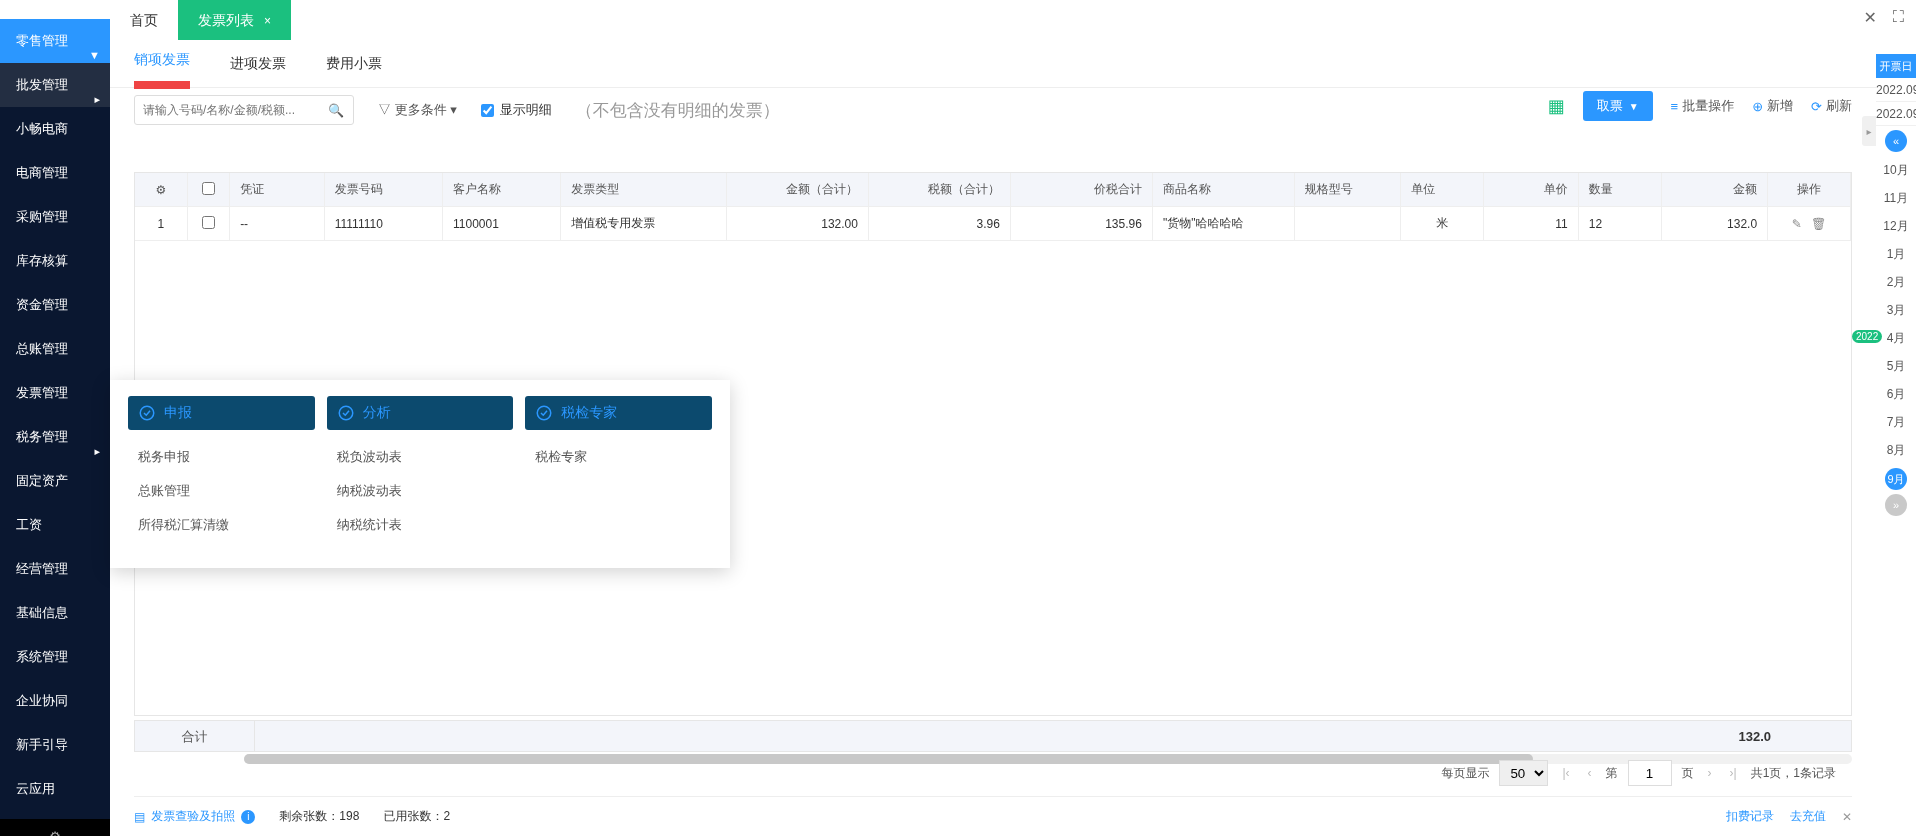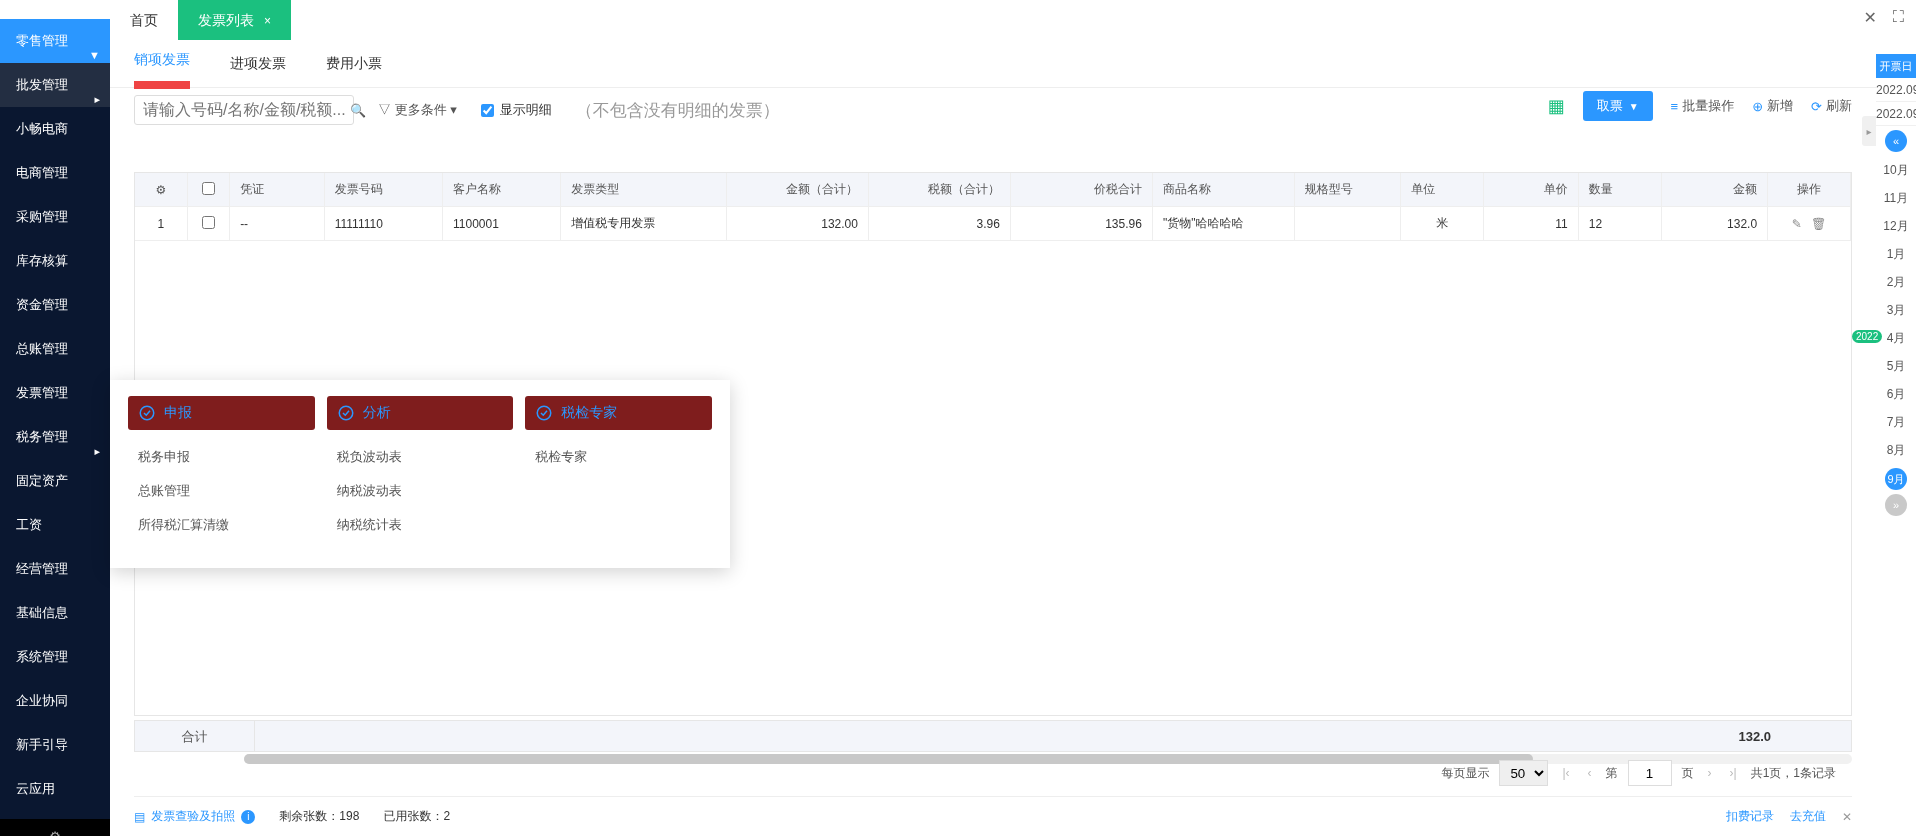--- a/index.html
+++ b/index.html
@@ -22,21 +22,21 @@
 .subtab { margin-right:40px; font-size:14px; color:#333; padding:12px 0; cursor:pointer; }
 .subtab.active { color:#2b97ff; border-bottom:8px solid #ef4444; }
 .toolbar-right { position:absolute; right:24px; top:48px; display:flex; align-items:center; gap:18px; height:36px; }
 .qr-icon { color:#1bc07f; font-size:18px; cursor:pointer; }
 .btn-primary { background:#2b97ff; color:#fff; padding:6px 14px; border-radius:3px; cursor:pointer; display:inline-flex; align-items:center; }
 .btn-primary .arrow-down { margin-left:6px; font-size:10px; }
 .link-action { color:#555; cursor:pointer; display:inline-flex; align-items:center; gap:4px; }
 .link-action .ic { color:#2b97ff; }
 .filter-row { height:44px; display:flex; align-items:center; padding-left:24px; gap:24px; }
 .search-box { width:220px; height:30px; border:1px solid #ddd; border-radius:3px; display:flex; align-items:center; padding:0 8px; color:#bbb; }
-.search-box input { border:none; outline:none; flex:1; font-size:16px; color:#333; }
+.search-box input { border:none; outline:none; flex:1; font-size:12px; color:#333; }
 .search-box .mag { color:#2b97ff; cursor:pointer; }
 .more-cond { color:#555; cursor:pointer; }
 .chk-wrap { display:flex; align-items:center; gap:6px;justify-content:flex-end; }
 .chk-wrap input { accent-color:#2b97ff; }
 .hint { color:#999; font-size:17px; }
 .table-wrap { position:absolute; left:24px; right:24px; top:132px; bottom:120px; border:1px solid #e6e6e6; overflow:hidden; }
 table.grid { width:100%; border-collapse:collapse; table-layout:fixed; }
 table.grid th, table.grid td { border-right:1px solid #eee; border-bottom:1px solid #eee; padding:8px 10px; font-size:12px; text-align:left; white-space:nowrap; overflow:hidden; text-overflow:ellipsis; }
 table.grid th { background:#f3f5fa; font-weight:normal; color:#555; }
 table.grid td.num, table.grid th.num { text-align:right; }
@@ -53,21 +53,21 @@
 .pager input { width:44px; text-align:center; }
 .pager .nav-btn { color:#bbb; cursor:pointer; padding:0 4px; }
 .status-bar { position:absolute; left:24px; right:24px; bottom:0; height:40px; border-top:1px solid #eee; display:flex; align-items:center; gap:24px; font-size:12px; }
 .status-bar .title { color:#2b97ff; display:inline-flex; align-items:center; gap:6px; }
 .status-bar .info-dot { display:inline-block; width:14px; height:14px; border-radius:50%; background:#2b97ff; color:#fff; font-size:10px; text-align:center; line-height:14px; }
 .status-bar .right { margin-left:auto; display:flex; gap:16px; align-items:center; }
 .status-bar .right a { color:#2b97ff; cursor:pointer; }
 .status-bar .close-x { color:#999; cursor:pointer; }
 .flyout { position:absolute; left:110px; top:380px; width:620px; background:#fff; box-shadow:0 4px 18px rgba(0,0,0,0.18); padding:16px 18px 26px; display:flex; gap:12px; }
 .flyout-col { flex:1; }
-.flyout-head { background:#7f1d1d; color:#2b97ff; height:34px; display:flex; align-items:center; padding:0 10px; border-radius:3px; font-size:14px; gap:8px; }
+.flyout-head { background:#0c4a6e; color:#2b97ff; height:34px; display:flex; align-items:center; padding:0 10px; border-radius:3px; font-size:14px; gap:8px; }
 .flyout-head svg { width:18px; height:18px; }
 .flyout-list { padding-top:10px; }
 .flyout-item { height:34px; line-height:34px; padding-left:10px; color:#555; cursor:pointer; font-size:13px; }
 .date-rail { position:absolute; right:0; top:54px; width:40px; text-align:center; font-size:12px; color:#555; }
 .date-rail .hdr { background:#2b97ff; color:#fff; height:24px; line-height:24px; font-size:11px; }
 .date-rail .yr { height:24px; line-height:24px; border-bottom:1px solid #f0f0f0; }
 .date-rail .collapse-knob { position:absolute; left:-14px; top:62px; width:14px; height:30px; background:#f0f0f0; border-radius:3px 0 0 3px; display:flex; align-items:center; justify-content:center; color:#999; cursor:pointer; font-size:10px; }
 .date-rail .circ { width:22px; height:22px; border-radius:50%; background:#2b97ff; color:#fff; line-height:22px; margin:4px auto; font-size:11px; cursor:pointer; }
 .date-rail .circ.gray { background:#c9c9c9; }
 .date-rail .mon { height:28px; line-height:28px; cursor:pointer; }

